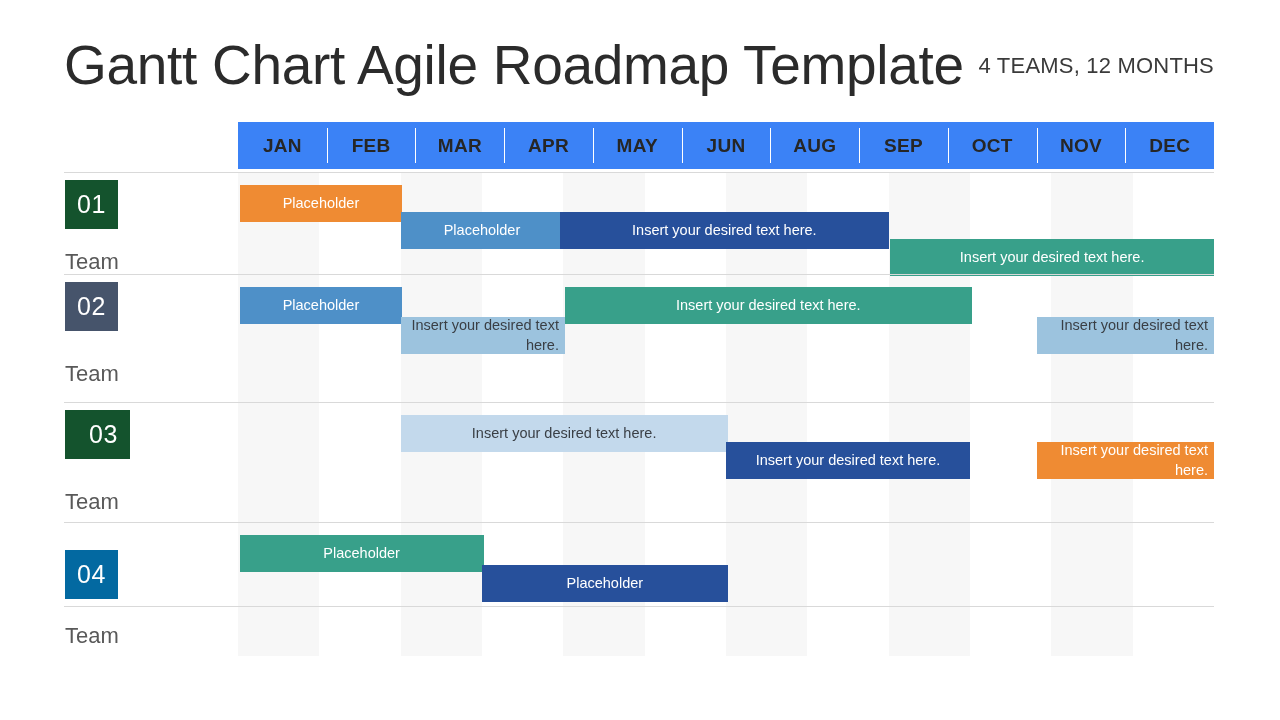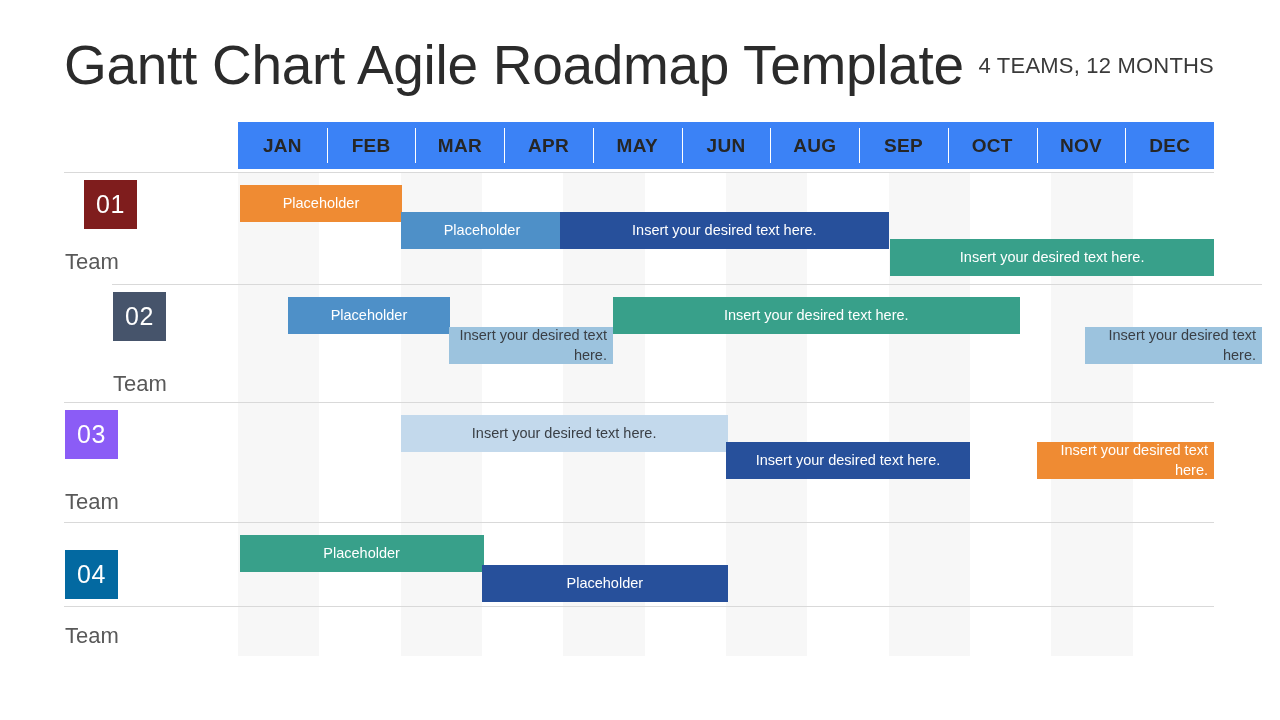--- a/index.html
+++ b/index.html
@@ -218,45 +218,45 @@
         <div class="col-stripe shaded"></div>
         <div class="col-stripe plain"></div>
         <div class="col-stripe shaded"></div>
         <div class="col-stripe plain"></div>
         <div class="col-stripe shaded"></div>
         <div class="col-stripe plain"></div>
       </div>
     <div id="rows-host">
         <div class="gantt-row" style="top: 0px; height: 110px;">
           <div class="team-label">
-            <div class="team-number" style="background: #7f1d1d; margin-left: 19px;">01</div>
+            <div class="team-number" style="background: #14532d;">01</div>
             <div class="team-word">Team</div>
           </div>
           <div class="bars-area">
             <div class="bar bar-light" style="left: 1.62667px; width: 162.667px; top: 12px; height: 37px; background: rgb(239, 139, 51);">Placeholder</div>
             <div class="bar bar-light" style="left: 162.667px; width: 162.667px; top: 39px; height: 37px; background: rgb(78, 144, 200);">Placeholder</div>
             <div class="bar bar-light" style="left: 322.08px; width: 328.587px; top: 39px; height: 37px; background: rgb(39, 80, 155);">Insert your desired text here.</div>
             <div class="bar bar-light" style="left: 652.293px; width: 323.707px; top: 66px; height: 37px; background: rgb(56, 160, 138);">Insert your desired text here.</div>
           </div>
         </div>
-        <div class="gantt-row" style="top: 112px; height: 120px; margin-left: 48px;">
+        <div class="gantt-row" style="top: 102px; height: 120px;">
           <div class="team-label">
             <div class="team-number" style="background: rgb(70, 84, 107);">02</div>
             <div class="team-word">Team</div>
           </div>
           <div class="bars-area">
             <div class="bar bar-light" style="left: 1.62667px; width: 162.667px; top: 12px; height: 37px; background: rgb(78, 144, 200);">Placeholder</div>
             <div class="bar bar-light" style="left: 326.96px; width: 406.667px; top: 12px; height: 37px; background: rgb(56, 160, 138);">Insert your desired text here.</div>
             <div class="bar bar-dark" style="left: 162.667px; width: 164.293px; top: 42px; height: 37px; background: rgb(156, 195, 222);">Insert your desired text here.</div>
             <div class="bar bar-dark" style="left: 798.693px; width: 177.307px; top: 42px; height: 37px; background: rgb(156, 195, 222);">Insert your desired text here.</div>
           </div>
         </div>
         <div class="gantt-row" style="top: 230px; height: 120px;">
           <div class="team-label">
-            <div class="team-number" style="background: #8b5cf6;">03</div>
+            <div class="team-number" style="background: #14532d; padding-left: 12px;">03</div>
             <div class="team-word">Team</div>
           </div>
           <div class="bars-area">
             <div class="bar bar-dark" style="left: 162.667px; width: 326.96px; top: 12px; height: 37px; background: rgb(195, 217, 236);">Insert your desired text here.</div>
             <div class="bar bar-light" style="left: 488px; width: 244px; top: 39px; height: 37px; background: rgb(39, 80, 155);">Insert your desired text here.</div>
             <div class="bar bar-light" style="left: 798.693px; width: 177.307px; top: 39px; height: 37px; background: rgb(239, 139, 51);">Insert your desired text here.</div>
           </div>
         </div>
         <div class="gantt-row" style="top: 350px; height: 134px;">
           <div class="team-label">

